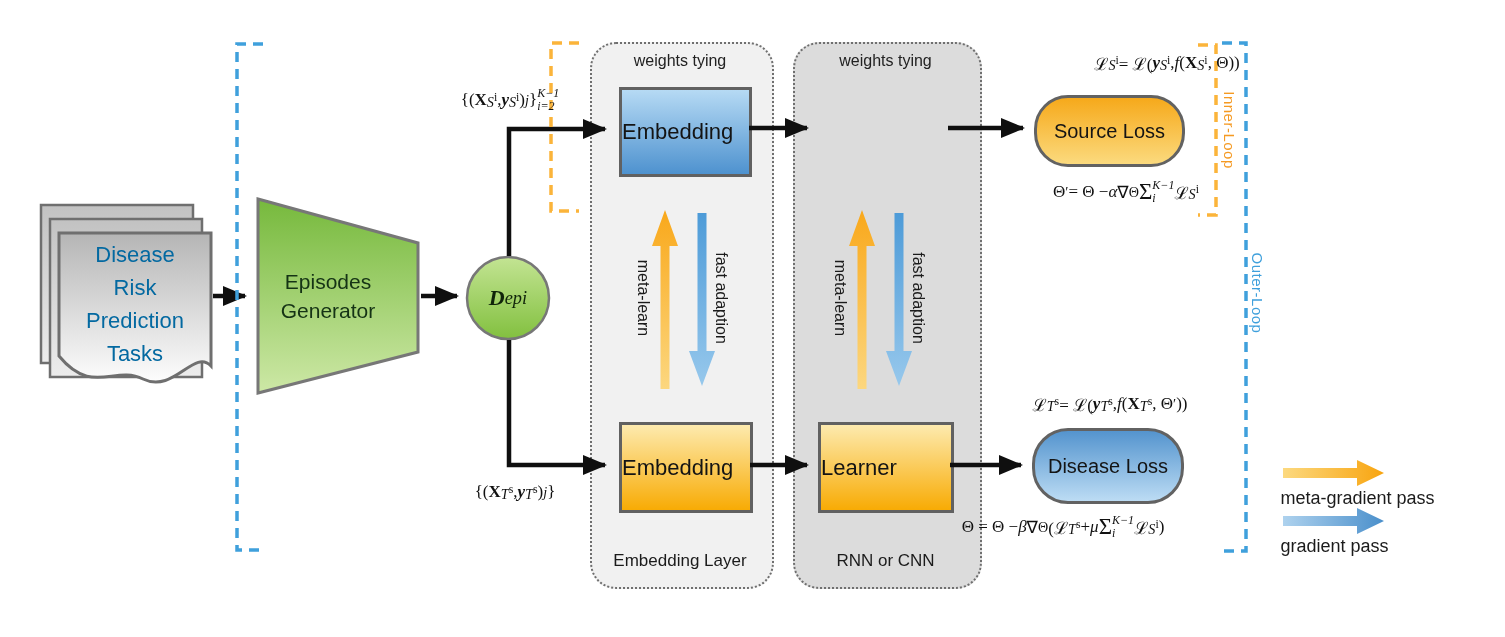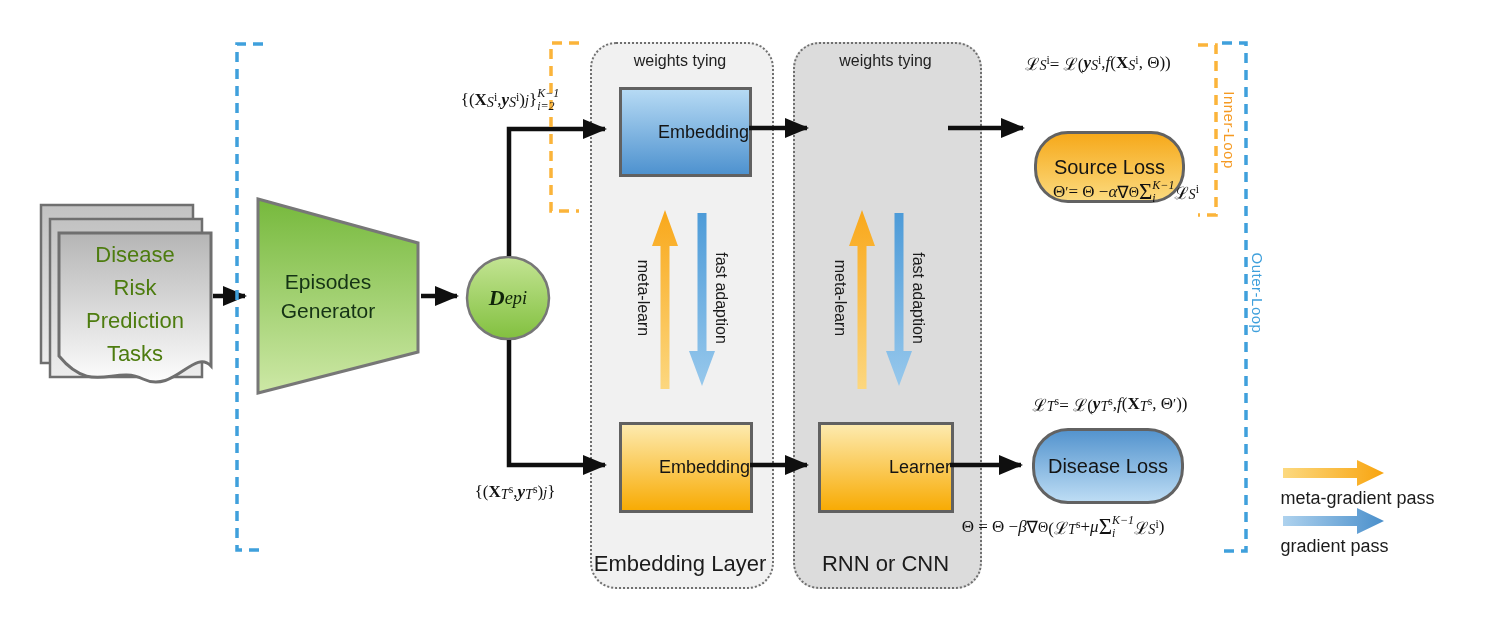--- a/index.html
+++ b/index.html
@@ -3,39 +3,39 @@
 <meta charset="utf-8">
 <style>
   html,body{margin:0;padding:0;background:#ffffff;}
   .stage{position:relative;width:1505px;height:637px;background:#ffffff;
          font-family:"Liberation Sans",sans-serif;color:#1c1c1c;overflow:hidden;}
   .layer{position:absolute;left:0;top:0;z-index:1;}
   .container-col{position:absolute;z-index:0;border:2px dotted #6f6f6f;border-radius:26px;}
   .c1{left:590px;top:42px;width:180px;height:543px;background:#f1f1f1;}
   .c2{left:793px;top:42px;width:185px;height:543px;background:#dcdcdc;}
   .nodebox{position:absolute;z-index:1;border:3px solid #616161;display:flex;
-           align-items:center;justify-content:flex-end;font-size:18px;color:#141414;}
+           align-items:center;justify-content:flex-start;font-size:22px;color:#141414;}
   .bluebox{background:linear-gradient(180deg,#b6daf4 0%,#4e92cf 100%);}
   .orangebox{background:linear-gradient(180deg,#fdeaae 0%,#f8ab04 100%);}
   .pill{position:absolute;z-index:1;border:3px solid #626262;display:flex;
         align-items:center;justify-content:center;font-size:20px;color:#141414;}
-  .pill-orange{background:linear-gradient(180deg,#f6a91b 0%,#fbda7e 100%);margin-top:36px;}
+  .pill-orange{background:linear-gradient(180deg,#f6a91b 0%,#fbda7e 100%);}
   .pill-blue{background:linear-gradient(180deg,#5494ce 0%,#bcdcf4 100%);}
   .txt{position:absolute;z-index:2;}
   .center{display:flex;align-items:center;justify-content:center;text-align:center;}
   .rot90{transform:translate(-50%,-50%) rotate(90deg);transform-origin:center;white-space:nowrap;}
   .formula{font-family:"Liberation Serif",serif;font-size:17px;color:#111;white-space:nowrap;}
   .formula .sum{font-size:1.35em;line-height:0;}
   .ss{display:inline-flex;flex-direction:column;font-size:12px;line-height:1.05;
       vertical-align:-0.45em;font-style:italic;text-align:left;}
   .vlabel{font-size:16px;color:#1b1b1b;}
-  .caption{font-size:22px;color:#1b1b1b;}
+  .caption{font-size:17px;color:#1b1b1b;}
   .wtitle{font-size:16px;color:#222;}
   .looplabel{font-size:15px;letter-spacing:0.5px;}
-  .doc-text{line-height:33px;font-size:22px;color:#4d7c0f;}
+  .doc-text{line-height:33px;font-size:22px;color:#0369a1;}
   .gen-text{font-size:21px;line-height:29px;color:#153315;}
   .depi{font-family:"Liberation Serif",serif;font-size:22px;color:#10240a;}
   .legend-label{font-size:18px;color:#1b1b1b;}
 </style>
 </head>
 <body>
 
 <div class="stage">
 
   <div class="container-col c1"></div>
@@ -161,21 +161,21 @@
   <div class="txt wtitle center" style="left:793px;top:52px;width:185px;">weights tying</div>
 
   <div class="txt caption center" style="left:590px;top:551px;width:180px;">Embedding Layer</div>
   <div class="txt caption center" style="left:793px;top:551px;width:185px;">RNN or CNN</div>
 
   <div class="txt vlabel rot90" style="left:643px;top:298px;">meta-learn</div>
   <div class="txt vlabel rot90" style="left:721px;top:298px;">fast adaption</div>
   <div class="txt vlabel rot90" style="left:840px;top:298px;">meta-learn</div>
   <div class="txt vlabel rot90" style="left:918px;top:298px;">fast adaption</div>
 
-  <div class="txt formula center" style="left:984px;top:48px;width:228px;height:30px;">ℒ<sub><i>S</i><sup>i</sup></sub> = ℒ(<b><i>y</i></b><sub><i>S</i><sup>i</sup></sub>, <i>f</i>(<b>X</b><sub><i>S</i><sup>i</sup></sub>, Θ))</div>
+  <div class="txt formula center" style="left:1053px;top:48px;width:228px;height:30px;">ℒ<sub><i>S</i><sup>i</sup></sub> = ℒ(<b><i>y</i></b><sub><i>S</i><sup>i</sup></sub>, <i>f</i>(<b>X</b><sub><i>S</i><sup>i</sup></sub>, Θ))</div>
   <div class="txt formula center" style="left:1012px;top:176px;width:228px;height:32px;">Θ<sup>′</sup> = Θ − <i>α</i>∇<sub>Θ</sub> <span class="sum">Σ</span><span class="ss">
         <span>K−1</span>
         <span><i>i</i></span>
       </span> ℒ<sub><i>S</i><sup>i</sup></sub></div>
   <div class="txt formula center" style="left:996px;top:389px;width:228px;height:30px;">ℒ<sub><i>T</i><sup>s</sup></sub> = ℒ(<b><i>y</i></b><sub><i>T</i><sup>s</sup></sub>, <i>f</i>(<b>X</b><sub><i>T</i><sup>s</sup></sub>, Θ<sup>′</sup>))</div>
   <div class="txt formula center" style="left:934px;top:511px;width:258px;height:32px;">Θ = Θ − <i>β</i>∇<sub>Θ</sub>(ℒ<sub><i>T</i><sup>s</sup></sub> + <i>μ</i> <span class="sum">Σ</span><span class="ss">
         <span>K−1</span>
         <span><i>i</i></span>
       </span> ℒ<sub><i>S</i><sup>i</sup></sub>)</div>
 

